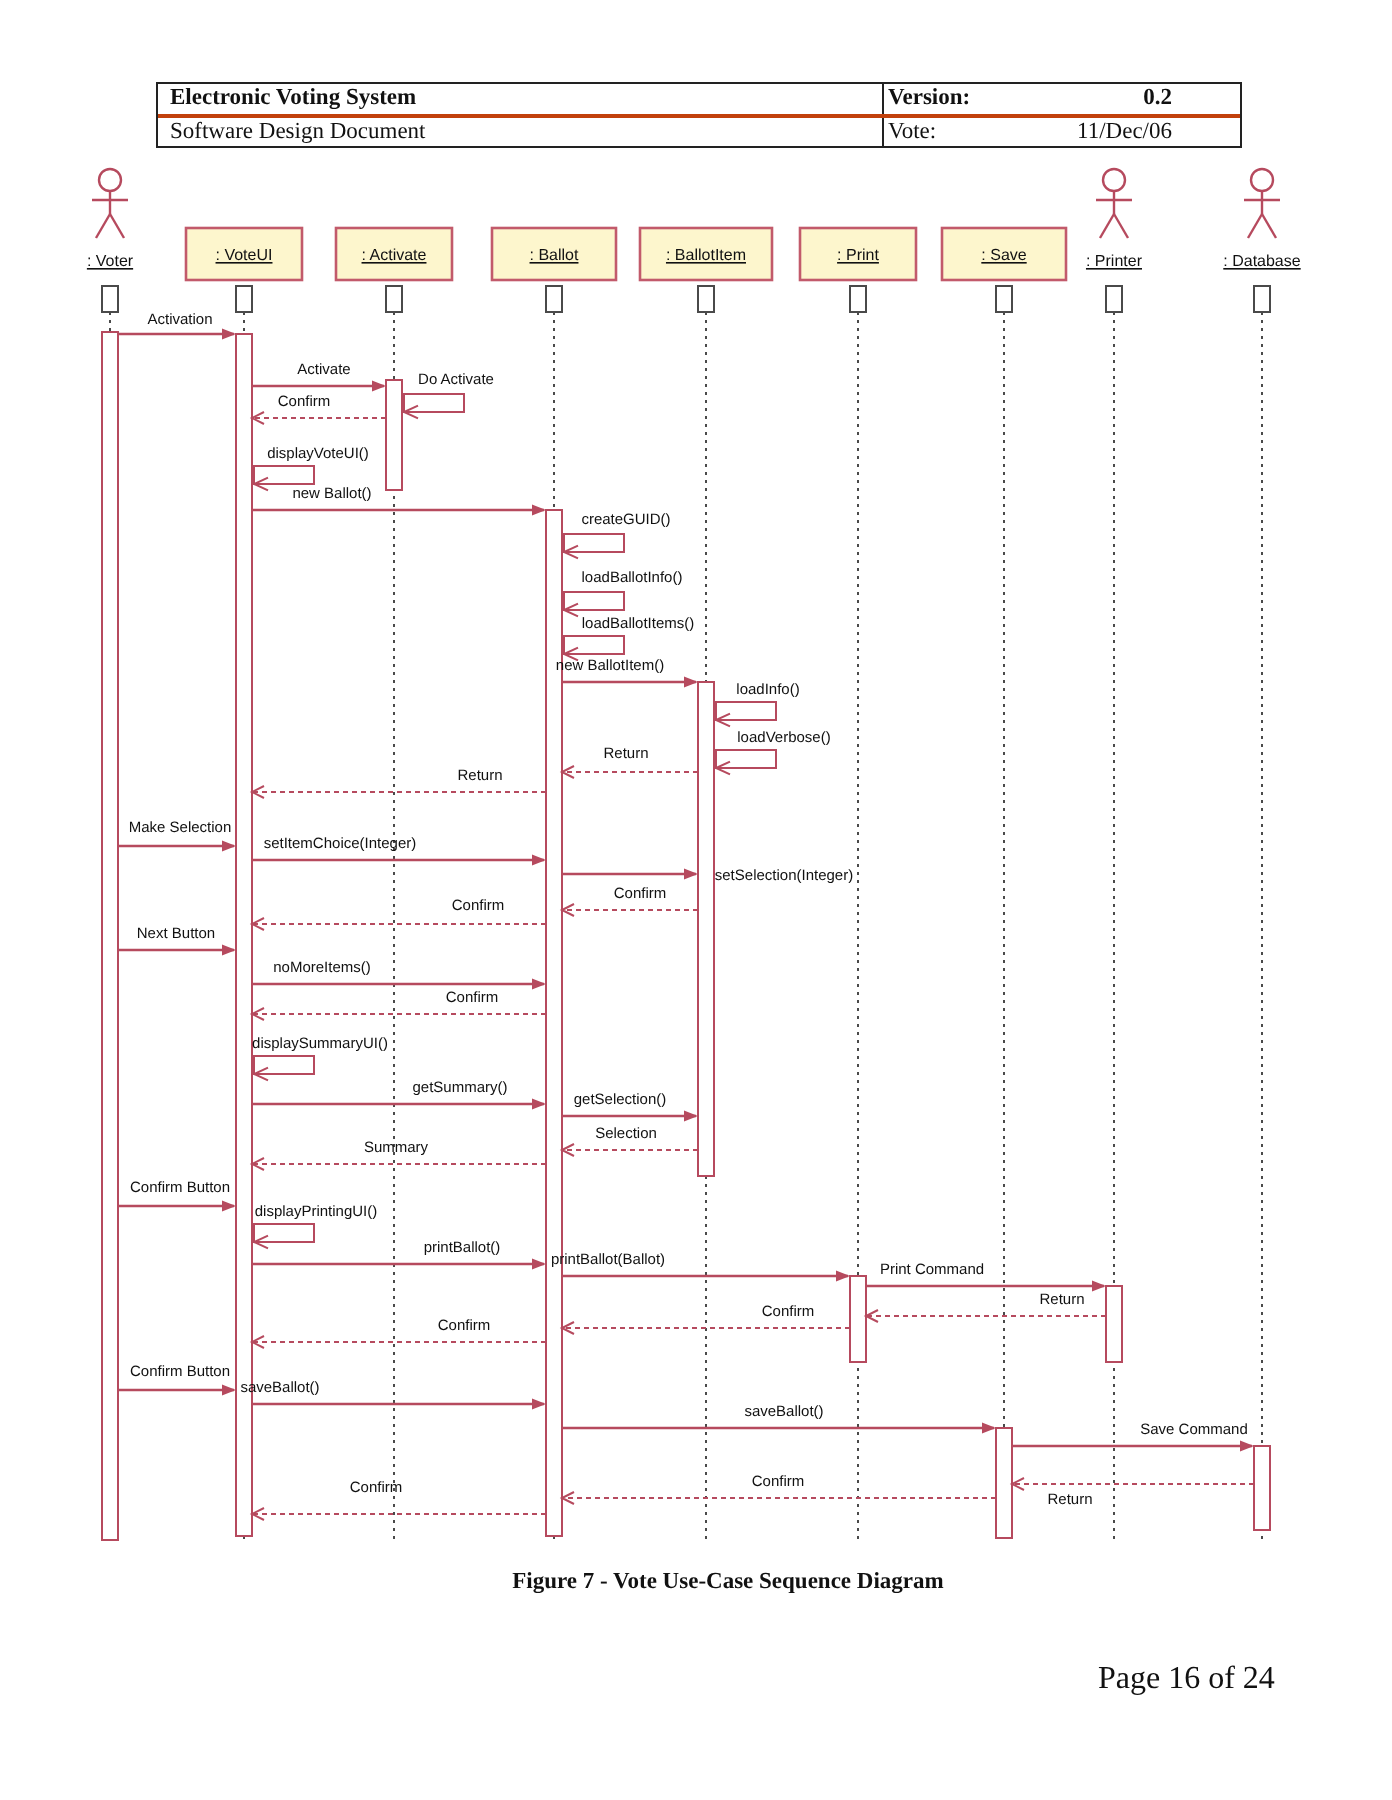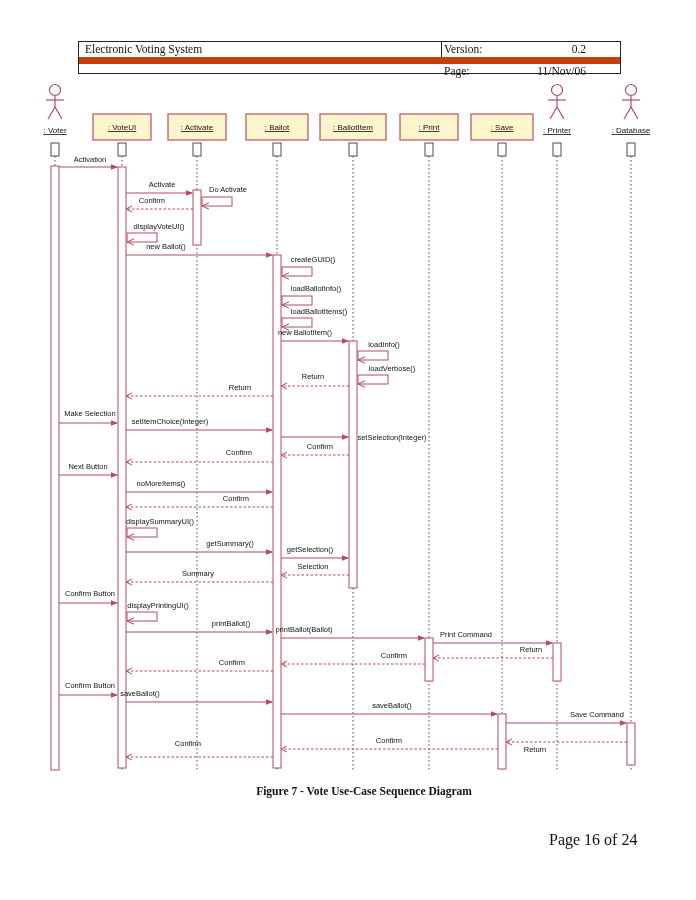--- a/index.html
+++ b/index.html
@@ -3,21 +3,21 @@
 <meta charset="utf-8">
 <style>
   html,body{margin:0;padding:0;}
   body{width:696px;height:900px;background:#fff;position:relative;overflow:hidden;
        font-family:"Liberation Serif", serif;color:#111;}
   .page{position:absolute;left:0;top:0;width:696px;height:900px;background:#fff;}
   
   .hdr-table{position:absolute;left:78px;top:41px;width:541px;height:31px;
              border:1px solid #222;font-size:11.5px;}
   .hdr-row{position:relative;height:15px;}
-  .hdr-row.r1{border-bottom:7px solid #c2410c;}
+  .hdr-row.r1{border-bottom:2px solid #c2410c;font-weight:bold;}
   .hdr-c1{position:absolute;left:0;top:0;width:356px;height:100%;border-right:1px solid #222;
           padding-left:6px;line-height:15px;white-space:nowrap;}
   .hdr-c2{position:absolute;left:357px;top:0;right:0;height:100%;line-height:15px;}
   .hdr-lbl{position:absolute;left:8px;top:0;text-align:right;}
   .hdr-val{position:absolute;left:55px;width:95px;text-align:right;top:0;}
   
   .caption{position:absolute;left:0;right:0;top:785px;text-align:center;
            font-weight:bold;font-size:11.5px;padding-left:32px;}
   .footer{position:absolute;left:549px;top:831px;font-size:16px;}
   svg{position:absolute;left:0;top:0;}
@@ -29,23 +29,24 @@
 
   <div class="hdr-table">
     <div class="hdr-row r1">
       <div class="hdr-c1">Electronic Voting System</div>
       <div class="hdr-c2">
         <span class="hdr-lbl">Version:</span>
         <span class="hdr-val">0.2</span>
       </div>
     </div>
     <div class="hdr-row r2">
+      <div class="hdr-c1">Software Design Document</div>
       <div class="hdr-c2">
-        <span class="hdr-lbl">Page:</span>
-        <span class="hdr-val">11/Nov/06</span>
+        <span class="hdr-lbl">Vote:</span>
+        <span class="hdr-val">11/Dec/06</span>
       </div>
     </div>
   </div>
 
   <svg id="seq-svg" width="696" height="900" viewBox="0 0 696 900">
       <line x1="55" y1="156" x2="55" y2="772" stroke="#4a4a4a" stroke-width="1" stroke-dasharray="1.5 2.5"></line>
       <line x1="122" y1="156" x2="122" y2="772" stroke="#4a4a4a" stroke-width="1" stroke-dasharray="1.5 2.5"></line>
       <line x1="197" y1="156" x2="197" y2="772" stroke="#4a4a4a" stroke-width="1" stroke-dasharray="1.5 2.5"></line>
       <line x1="277" y1="156" x2="277" y2="772" stroke="#4a4a4a" stroke-width="1" stroke-dasharray="1.5 2.5"></line>
       <line x1="353" y1="156" x2="353" y2="772" stroke="#4a4a4a" stroke-width="1" stroke-dasharray="1.5 2.5"></line>

